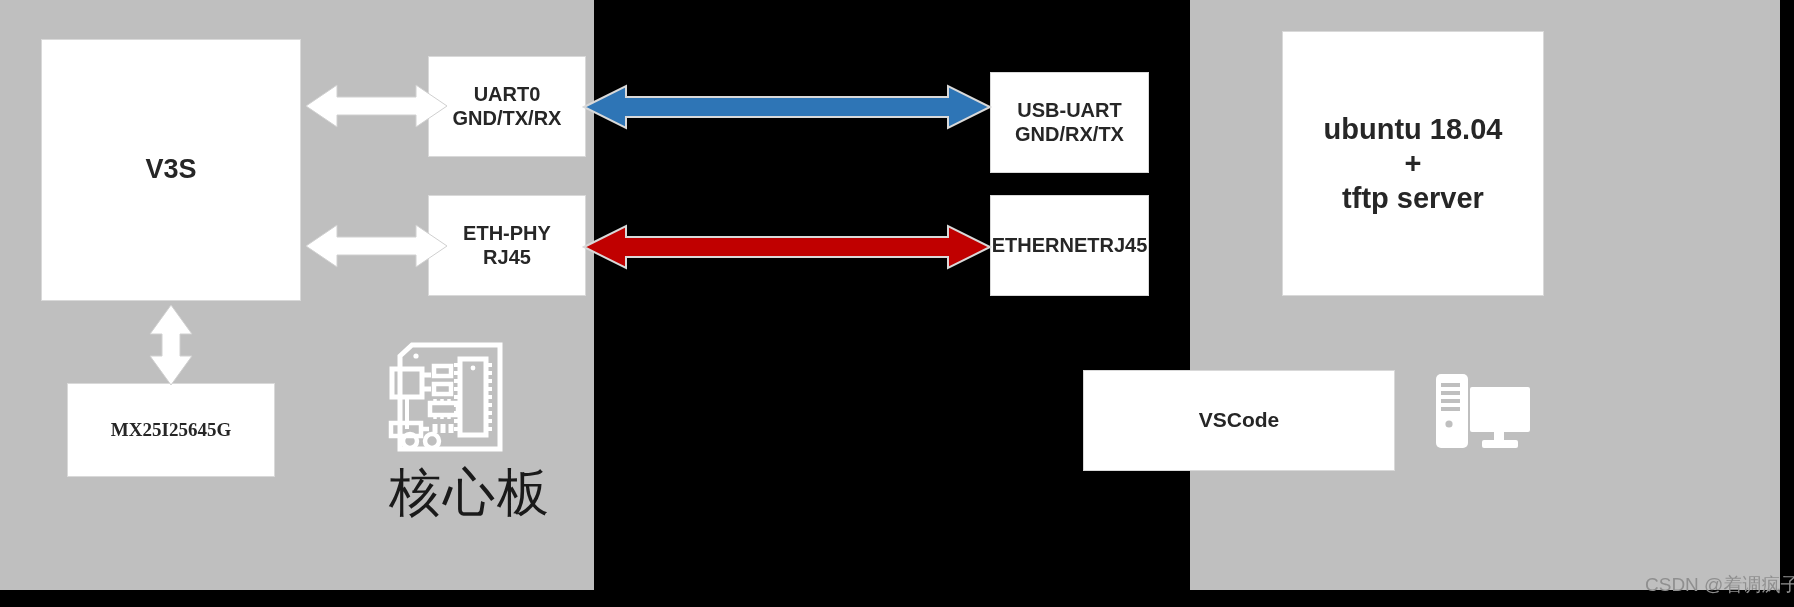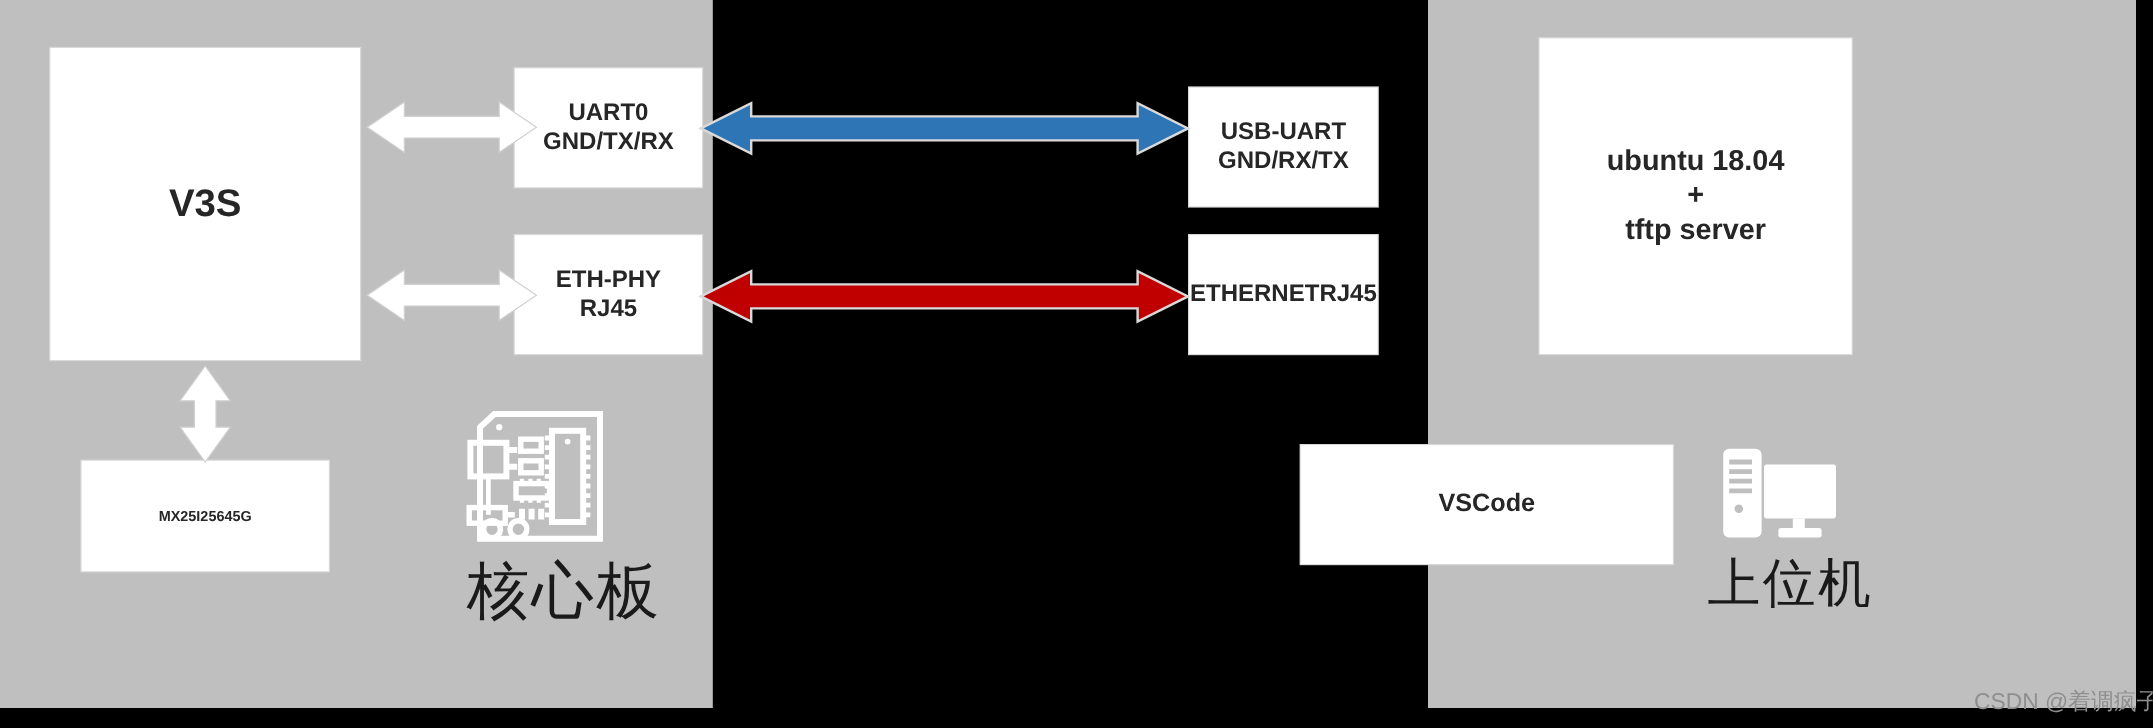--- a/index.html
+++ b/index.html
@@ -16,25 +16,25 @@
 </style>
 </head>
 <body>
 
 <div id="canvas">
 
   <div class="panel" style="left:0px;top:0px;width:594px;height:590px;"></div>
 
   <div class="panel" style="left:1190px;top:0px;width:590px;height:590px;"></div>
 
-  <div class="box thin-border" style="left:42px;top:40px;width:258px;height:260px;font-size:32px;align-items:center;">
+  <div class="box thin-border" style="left:42px;top:40px;width:258px;height:260px;font-size:27px;align-items:center;">
     <span>V3S</span>
   </div>
 
-  <div class="box thin-border" style="left:68px;top:384px;width:206px;height:92px;font-size:12px;">
+  <div class="box thin-border" style="left:68px;top:384px;width:206px;height:92px;font-size:19px;font-family:Liberation Serif, serif;">
     <span>MX25I25645G</span>
   </div>
 
   <div class="box thin-border" style="left:429px;top:57px;width:156px;height:99px;font-size:20px;flex-direction:column;">
     <span>UART0</span>
     <span>GND/TX/RX</span>
   </div>
 
   <div class="box thin-border" style="left:429px;top:196px;width:156px;height:99px;font-size:20px;flex-direction:column;">
     <span>ETH-PHY</span>
@@ -44,21 +44,21 @@
   <div class="box thin-border" style="left:991px;top:57px;width:157px;height:99px;font-size:20px;flex-direction:column;margin-top:16px;">
     <span>USB-UART</span>
     <span>GND/RX/TX</span>
   </div>
 
   <div class="box thin-border" style="left:991px;top:196px;width:157px;height:99px;font-size:20px;flex-direction:row;">
     <span>ETHERNET</span>
     <span>RJ45</span>
   </div>
 
-  <div class="box thin-border" style="left:1283px;top:32px;width:260px;height:263px;font-size:24px;flex-direction:column;">
+  <div class="box thin-border" style="left:1283px;top:32px;width:260px;height:263px;font-size:29px;flex-direction:column;">
     <span>ubuntu 18.04</span>
     <span>+</span>
     <span>tftp server</span>
   </div>
 
   <div class="box thin-border" style="left:1084px;top:371px;width:310px;height:99px;font-size:21px;">
     <span>VSCode</span>
   </div>
 
   <svg style="position:absolute;left:0;top:0;width:1794px;height:607px;pointer-events:none;">
@@ -113,17 +113,16 @@
     <svg viewBox="0 0 102 80" width="102" height="80">
       <path d="M4 8 a5 5 0 0 1 5-5 h22 a5 5 0 0 1 5 5 v64 a5 5 0 0 1 -5 5 h-22 a5 5 0 0 1 -5 -5 Z" fill="#ffffff"></path>
       <path d="M9 14 h19 M9 22 h19 M9 30 h19 M9 38 h19" stroke="#bfbfbf" stroke-width="4"></path>
       <circle cx="17" cy="53" r="3.6" fill="#bfbfbf"></circle>
       <rect x="38" y="16" width="60" height="45" rx="2" fill="#ffffff"></rect>
       <rect x="62" y="61" width="10" height="9" fill="#ffffff"></rect>
       <rect x="50" y="69" width="36" height="8" rx="2" fill="#ffffff"></rect>
     </svg>
   </div>
 
-  <div class="cnlabel" style="left:1423px;top:457px;font-size:44px;letter-spacing:2px;">上位机</div>
 
   <div class="watermark" style="left:1645px;top:572px;">CSDN @着调疯子</div>
 
 </div>
 
 </body></html>

